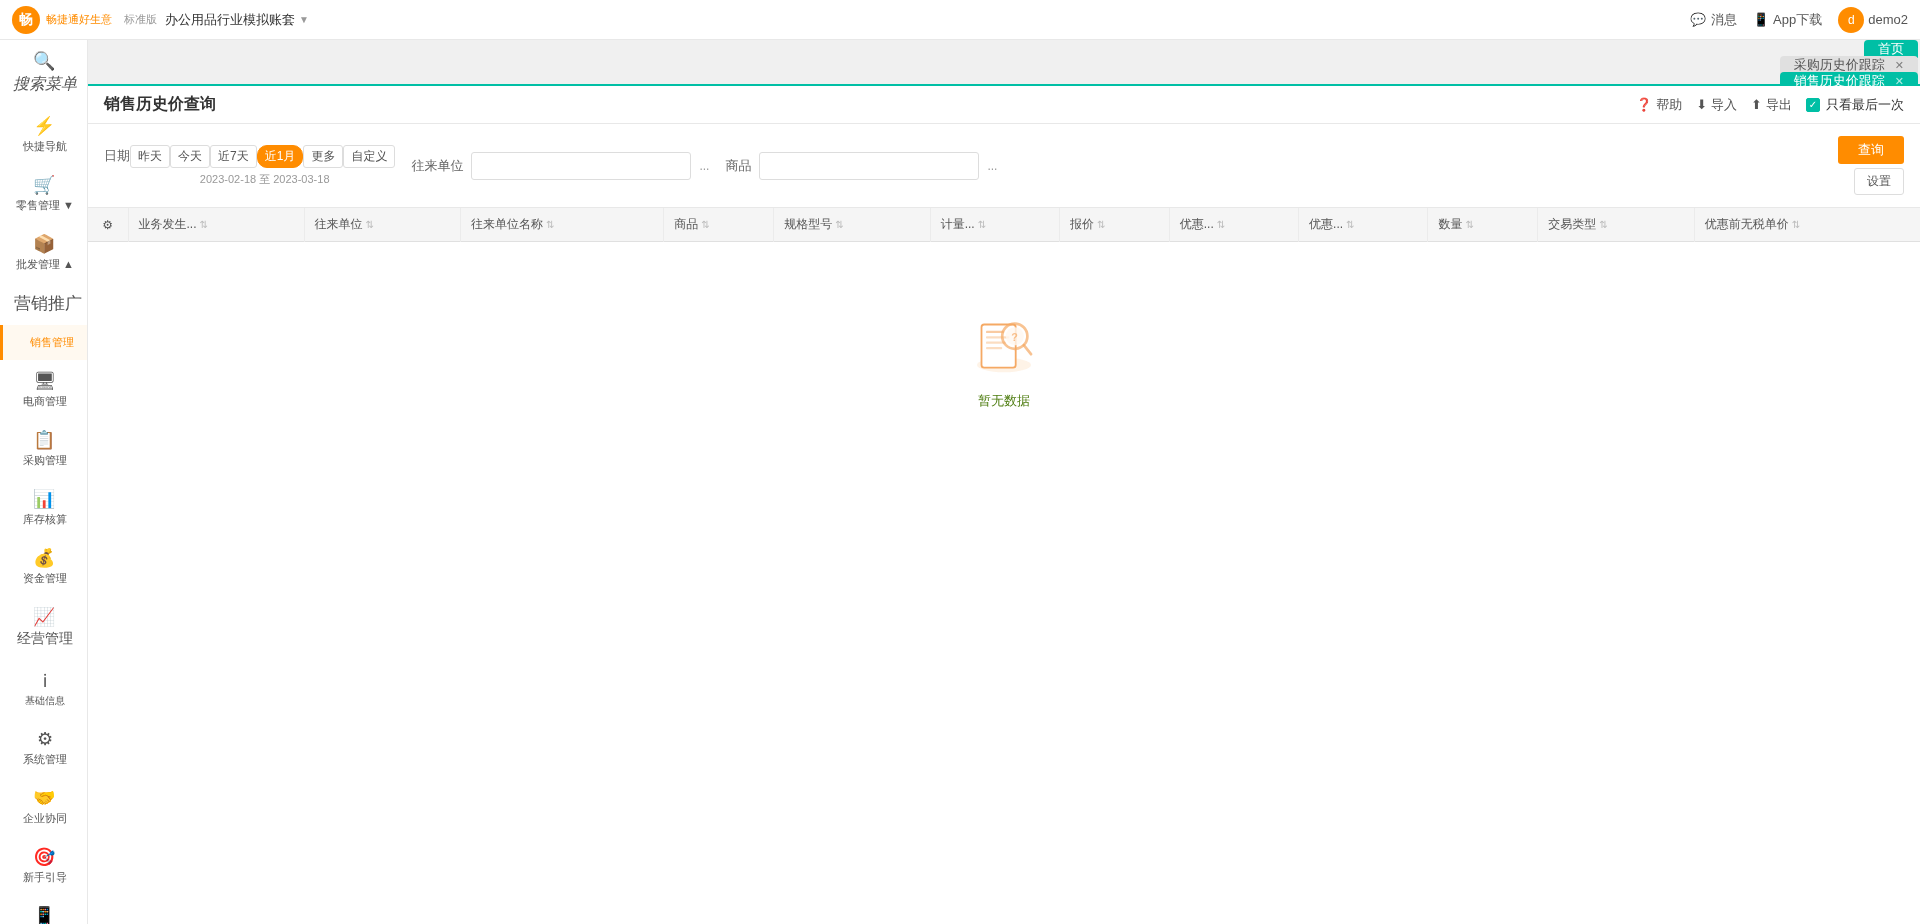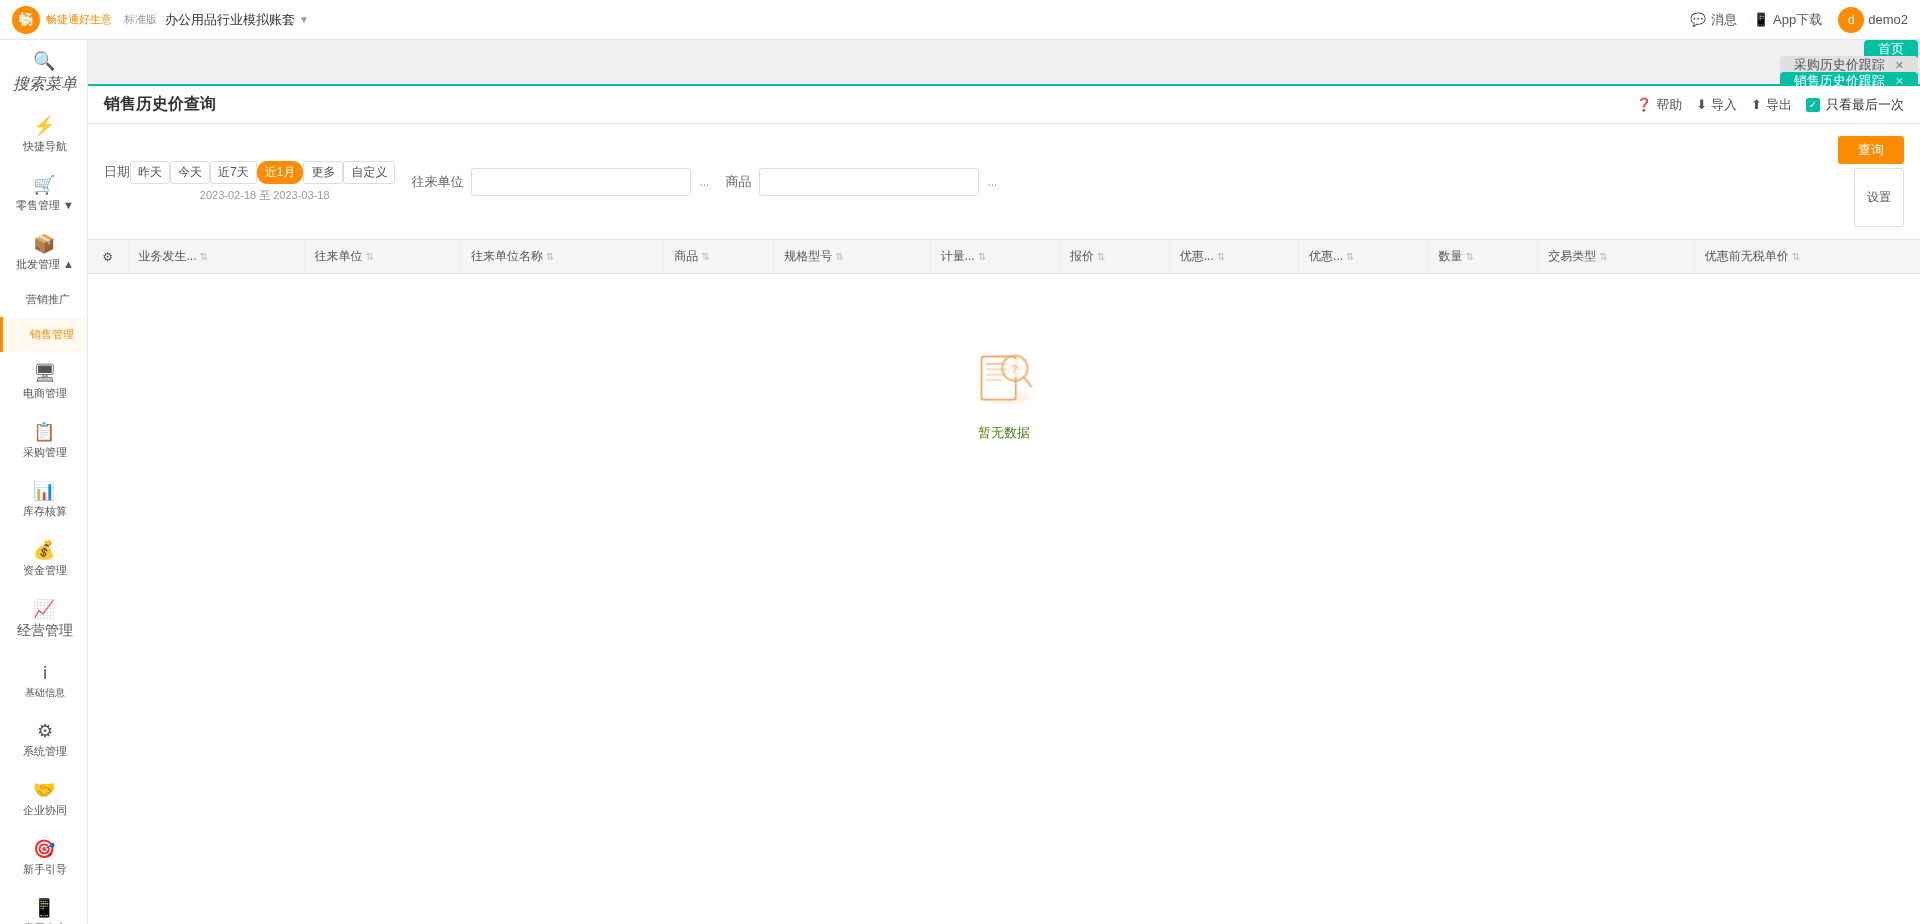--- a/index.html
+++ b/index.html
@@ -308,21 +308,21 @@
     .query-btn {
       padding: 5px 20px;
       background: #ff8c00;
       color: #fff;
       border: none;
       border-radius: 3px;
       cursor: pointer;
       font-size: 13px;
     }
     .settings-btn {
-      padding: 20px 12px;
+      padding: 4px 12px;
       border: 1px solid #ddd;
       border-radius: 3px;
       cursor: pointer;
       font-size: 12px;
       color: #555;
       background: #fff;
     }
 
     
     .table-container {
@@ -423,21 +423,21 @@
     </div>
     <div class="sidebar-item">
       <span class="icon">🛒</span>
       <span style="font-size:11px;">零售管理 ▼</span>
     </div>
     <div class="sidebar-item">
       <span class="icon">📦</span>
       <span style="font-size:11px;">批发管理 ▲</span>
     </div>
     <div class="sidebar-item" style="padding-left:10px;">
-      <span style="font-size:11px;">营销推广</span>
+      <span style="font-size:17px;">营销推广</span>
     </div>
     <div class="sidebar-item active" style="padding-left:18px;">
       <span style="font-size:11px;">销售管理</span>
     </div>
     <div class="sidebar-item">
       <span class="icon">🖥</span>
       <span style="font-size:11px;">电商管理</span>
     </div>
     <div class="sidebar-item">
       <span class="icon">📋</span>

